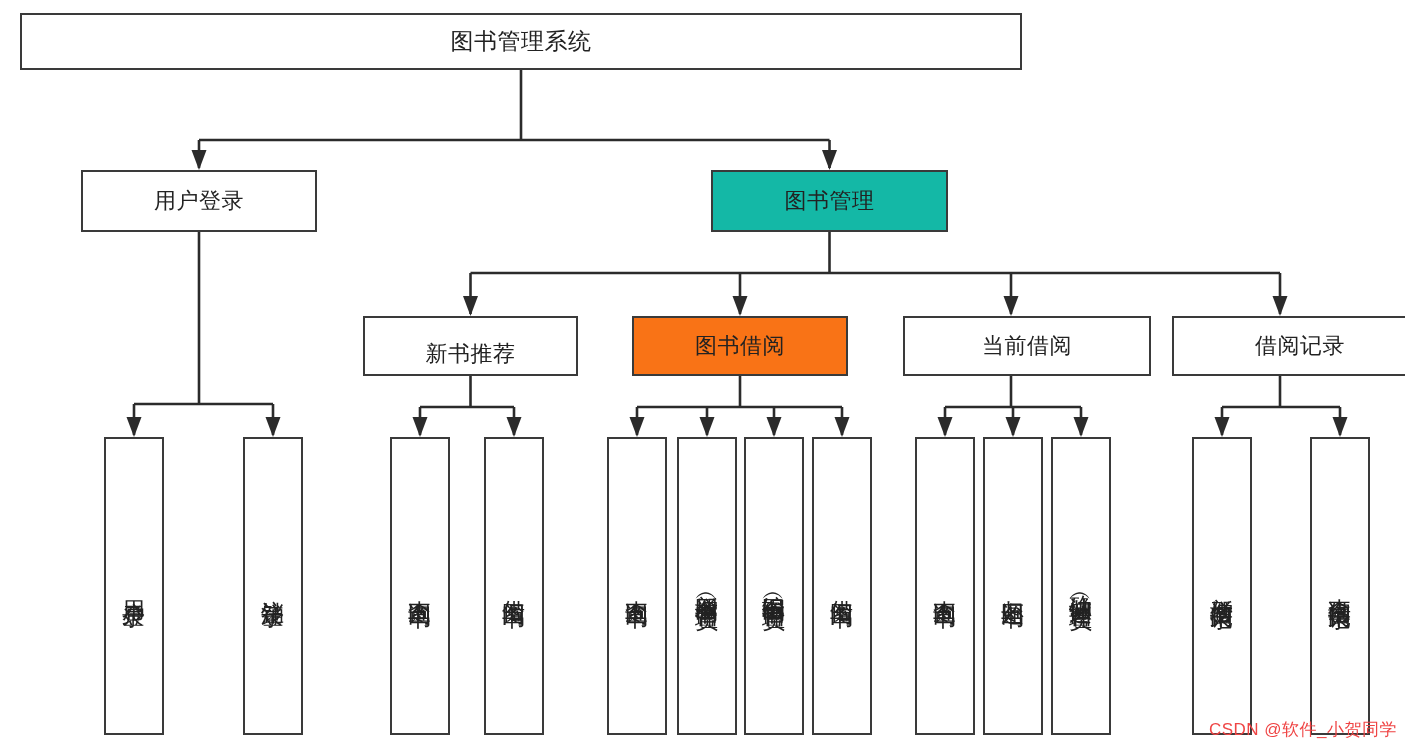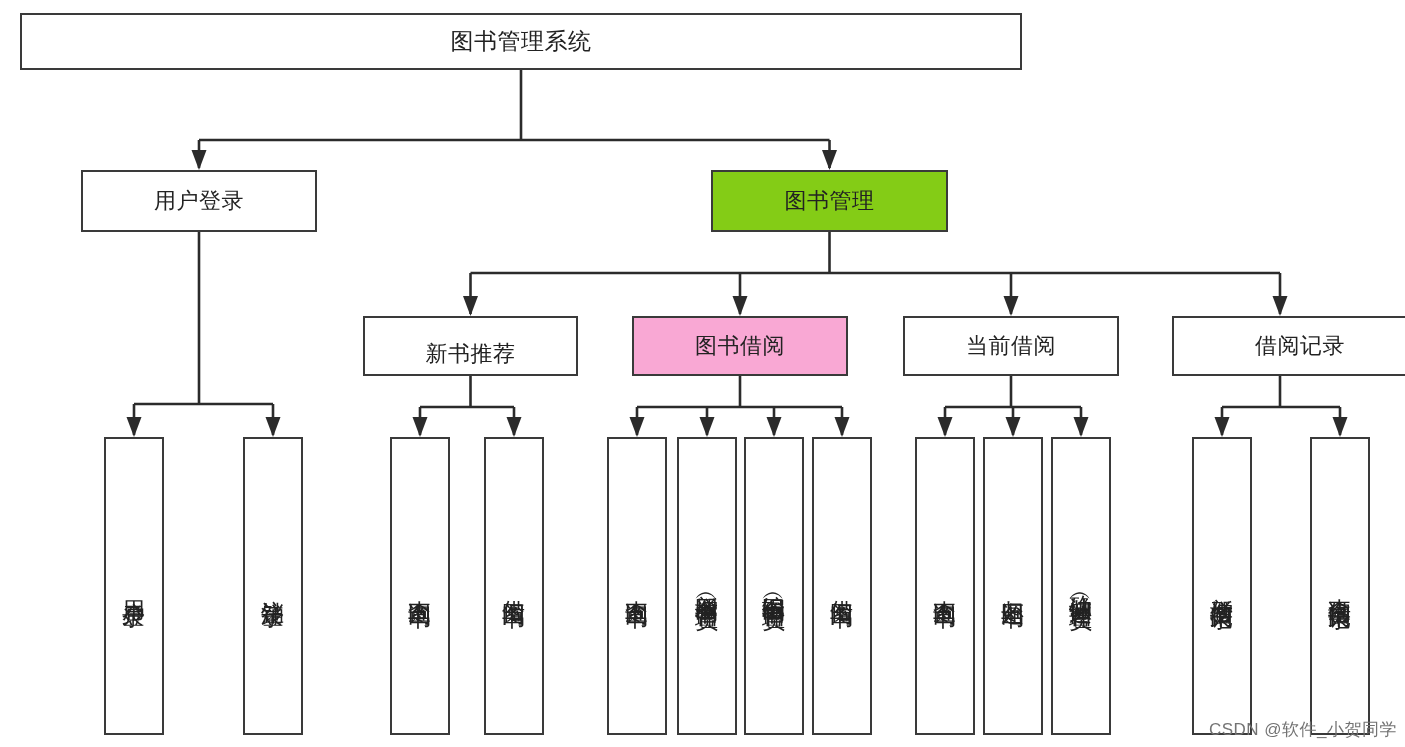--- a/index.html
+++ b/index.html
@@ -6,21 +6,21 @@
   body{font-family:"Liberation Sans","DejaVu Sans",sans-serif;}
   #stage{position:relative;width:1405px;height:747px;background:#ffffff;overflow:hidden;}
   svg#wires{position:absolute;left:0;top:0;width:1405px;height:747px;}
   .node{position:absolute;box-sizing:border-box;background:#ffffff;
         border:2.5px solid #3a3a3a;display:flex;align-items:center;justify-content:center;}
   .node .lbl{color:#222222;font-size:22px;line-height:1.02;letter-spacing:.5px;
              text-align:right;white-space:pre;}
   .node.vert .lbl{writing-mode:vertical-rl;text-orientation:upright;
                   font-size:23px;letter-spacing:2px;line-height:1.05;}
   .node.root .lbl{font-size:23px;}
-  #watermark{position:absolute;right:8px;bottom:6px;color:#737373;font-size:17px;
+  #watermark{position:absolute;right:8px;bottom:6px;color:#ef4444;font-size:17px;
              letter-spacing:.5px;white-space:nowrap;pointer-events:none;}
 </style>
 </head>
 <body>
 
 <div id="stage">
   <svg id="wires" viewBox="0 0 1405 747" preserveAspectRatio="none">
       <line x1="521" y1="70" x2="521" y2="140" stroke="#2b2b2b" stroke-width="2.6"></line>
       <line x1="199" y1="140" x2="829.5" y2="140" stroke="#2b2b2b" stroke-width="2.6"></line>
       <line x1="199" y1="140" x2="199" y2="168" stroke="#2b2b2b" stroke-width="2.6"></line>
@@ -74,30 +74,30 @@
       <line x1="1340" y1="407" x2="1340" y2="435" stroke="#2b2b2b" stroke-width="2.6"></line>
       <polygon points="1332.5,417 1347.5,417 1340,437" fill="#2b2b2b"></polygon>
     </svg>
   <div id="nodes">
       <div class="node horz root" style="left: 20px; top: 13px; width: 1002px; height: 57px; border-color: rgb(58, 58, 58); background: rgb(255, 255, 255);">
         <span class="lbl" style="color: rgb(34, 34, 34);">图书管理系统</span>
       </div>
       <div class="node horz" style="left: 81px; top: 170px; width: 236px; height: 62px; border-color: rgb(58, 58, 58); background: rgb(255, 255, 255);">
         <span class="lbl" style="color: rgb(34, 34, 34);">用户登录</span>
       </div>
-      <div class="node horz" style="left: 711px; top: 170px; width: 237px; height: 62px; border-color: rgb(58, 58, 58); background: #84cc16;">
+      <div class="node horz" style="left: 711px; top: 170px; width: 237px; height: 62px; border-color: rgb(58, 58, 58); background: #14b8a6;">
         <span class="lbl" style="color: rgb(34, 34, 34);">图书管理</span>
       </div>
       <div class="node horz" style="left: 363px; top: 316px; width: 215px; height: 60px; border-color: rgb(58, 58, 58); background: rgb(255, 255, 255);">
         <span class="lbl" style="color: rgb(34, 34, 34); margin-top: 16px;">新书推荐</span>
       </div>
-      <div class="node horz" style="left: 632px; top: 316px; width: 216px; height: 60px; border-color: rgb(58, 58, 58); background: #f9a8d4;">
+      <div class="node horz" style="left: 632px; top: 316px; width: 216px; height: 60px; border-color: rgb(58, 58, 58); background: #f97316;">
         <span class="lbl" style="color: rgb(34, 34, 34);">图书借阅</span>
       </div>
-      <div class="node horz" style="left: 903px; top: 316px; width: 216px; height: 60px; border-color: rgb(58, 58, 58); background: rgb(255, 255, 255);">
+      <div class="node horz" style="left: 903px; top: 316px; width: 248px; height: 60px; border-color: rgb(58, 58, 58); background: rgb(255, 255, 255);">
         <span class="lbl" style="color: rgb(34, 34, 34);">当前借阅</span>
       </div>
       <div class="node horz" style="left: 1172px; top: 316px; width: 256px; height: 60px; border-color: rgb(58, 58, 58); background: rgb(255, 255, 255);">
         <span class="lbl" style="color: rgb(34, 34, 34);">借阅记录</span>
       </div>
       <div class="node vert" style="left: 104px; top: 437px; width: 60px; height: 298px; border-color: rgb(58, 58, 58); background: rgb(255, 255, 255);">
         <span class="lbl" style="color: rgb(34, 34, 34);">用户登录</span>
       </div>
       <div class="node vert" style="left: 243px; top: 437px; width: 60px; height: 298px; border-color: rgb(58, 58, 58); background: rgb(255, 255, 255);">
         <span class="lbl" style="color: rgb(34, 34, 34);">注销登录</span>

